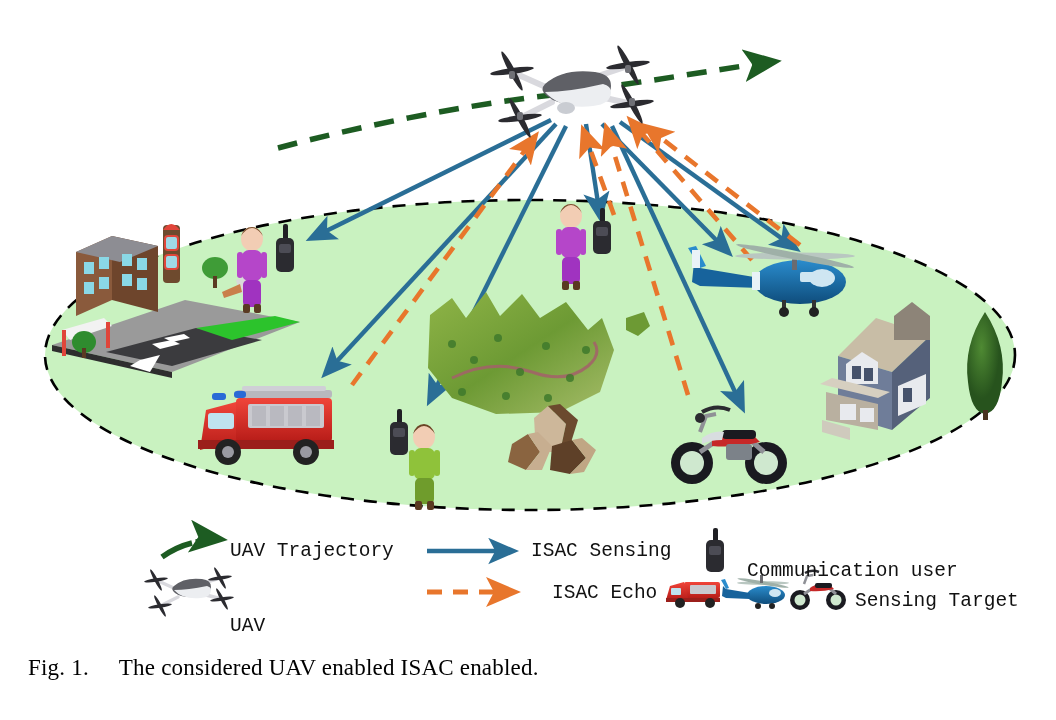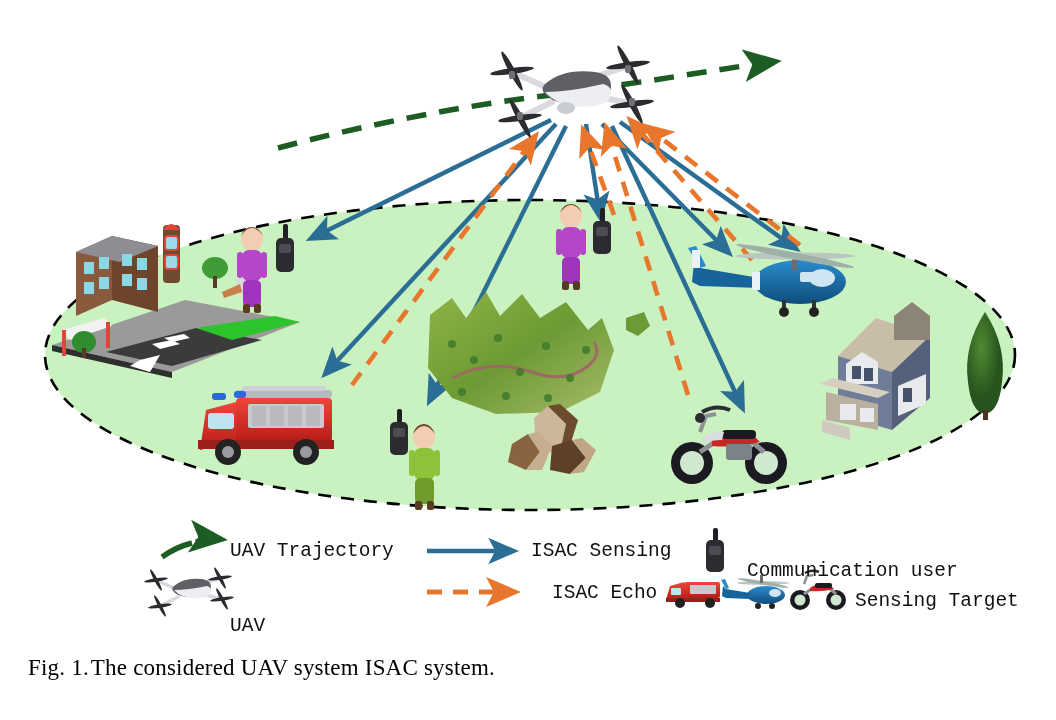--- a/index.html
+++ b/index.html
@@ -1,21 +1,21 @@
 <!DOCTYPE html>
 <html><head>
 <meta charset="utf-8">
 <style>
   html,body{margin:0;padding:0;background:#ffffff;}
   body{width:1056px;height:720px;position:relative;overflow:hidden;
        font-family:"Liberation Serif","DejaVu Serif",serif;}
   #fig{position:absolute;left:0;top:0;width:1056px;height:720px;}
   .cap{position:absolute;left:28px;top:655px;font-size:23px;color:#000;
        font-family:"Liberation Serif","DejaVu Serif",serif;letter-spacing:.2px;}
-  .cap .lead{margin-right:2px;}
+  .cap .lead{margin-right:30px;}
   .lgt{position:absolute;font-size:19.5px;color:#111;
        font-family:Liberation Mono, monospace;white-space:nowrap;text-align:center;}
   svg{display:block;}
 </style>
 </head>
 <body>
 
 <svg id="fig" viewBox="0 0 1056 720">
   <defs>
     <marker id="mBlue" markerWidth="8" markerHeight="8" refX="5.4" refY="3" orient="auto">
@@ -376,14 +376,14 @@
 </svg>
 
 <div class="lgt" style="left:230px;top:540px;">UAV Trajectory</div>
 <div class="lgt" style="left:230px;top:615px;">UAV</div>
 <div class="lgt" style="left:531px;top:540px;">ISAC Sensing</div>
 <div class="lgt" style="left:552px;top:582px;">ISAC Echo</div>
 <div class="lgt" style="left:747px;top:560px;">Communication user</div>
 <div class="lgt" style="left:855px;top:582px;margin-top:8px;">Sensing Target</div>
 
 <div class="cap">
-  <span class="lead">Fig. 1.</span><span>The considered UAV system ISAC system.</span>
+  <span class="lead">Fig. 1.</span><span>The considered UAV enabled ISAC enabled.</span>
 </div>
 
 </body></html>

